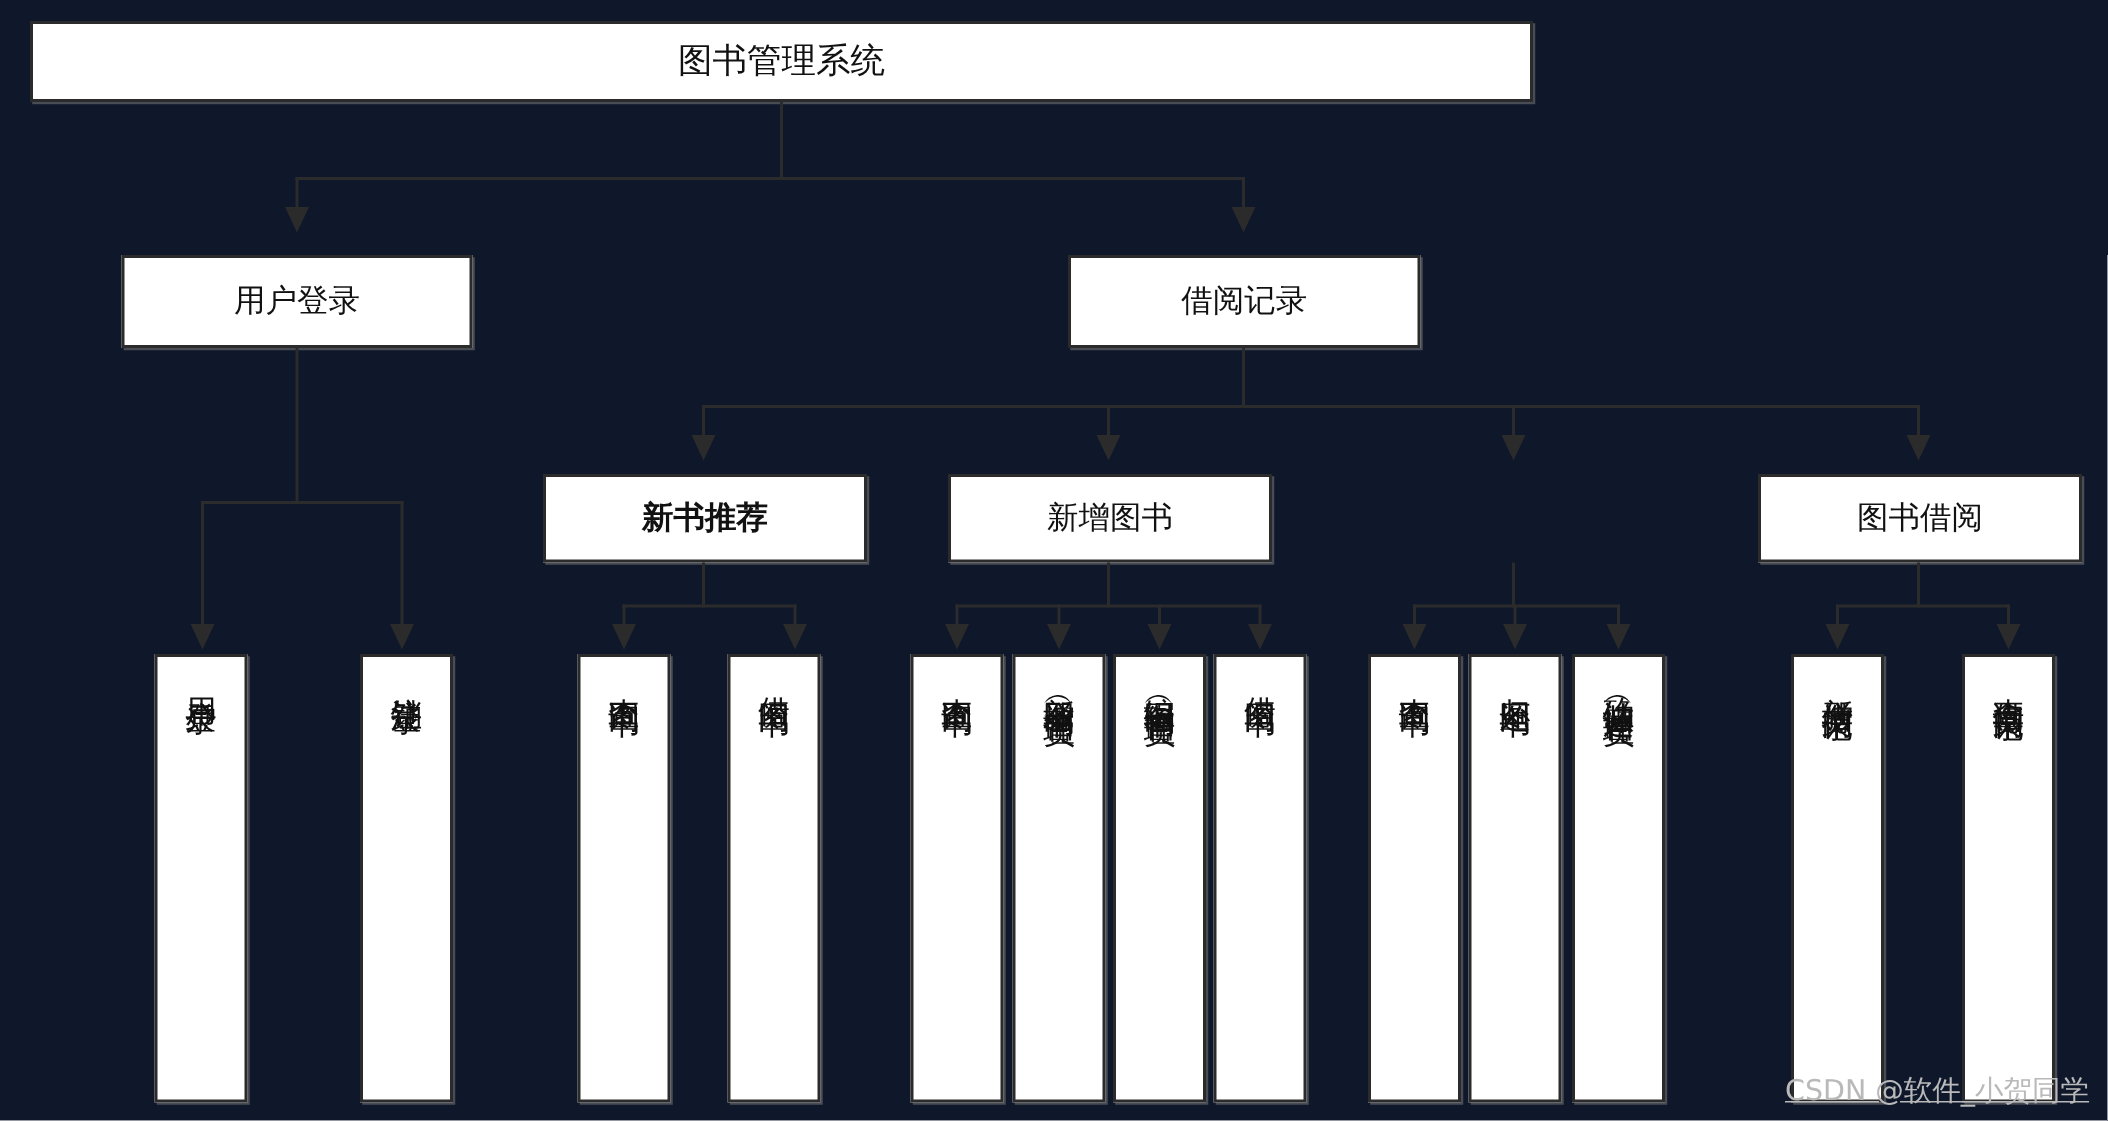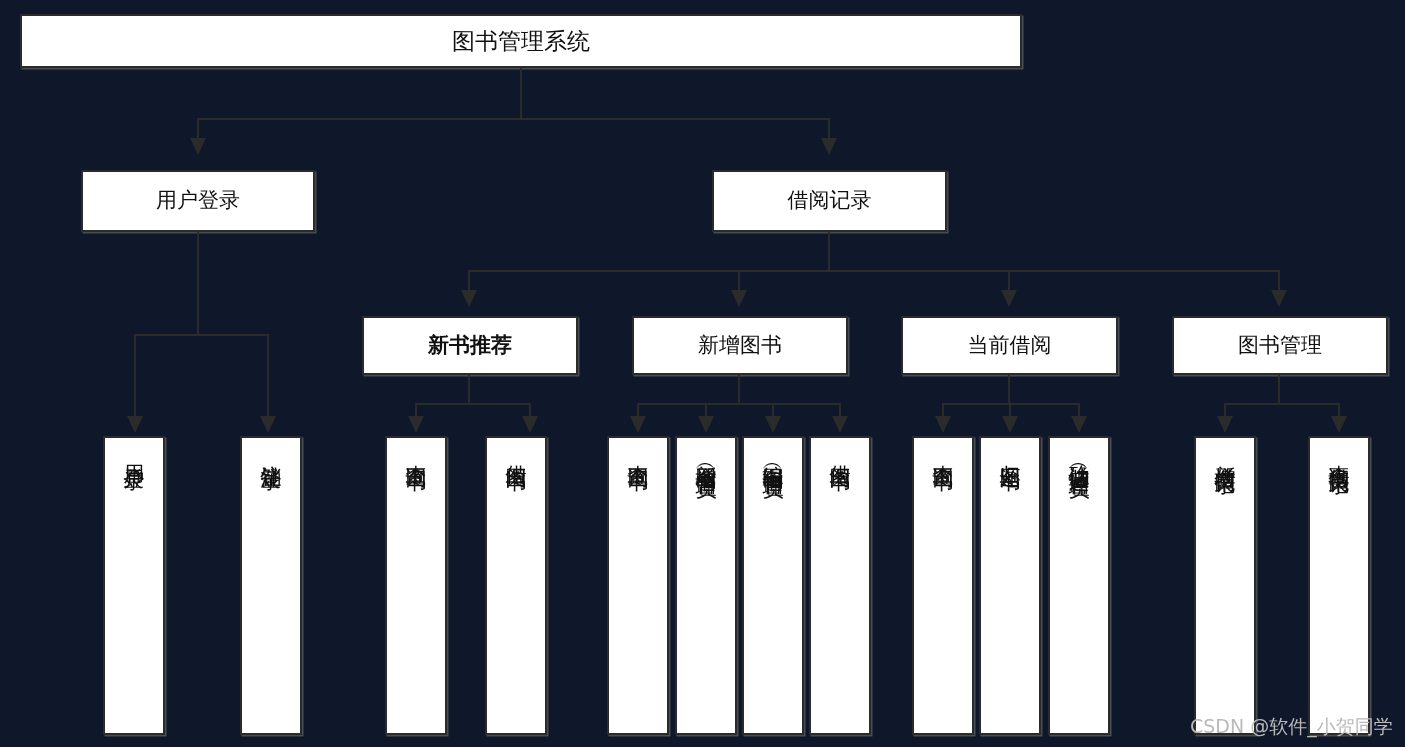--- a/index.html
+++ b/index.html
@@ -120,25 +120,22 @@
   <div class="arrow" style="left:731px;top:290px;"></div>
   <div class="arrow" style="left:1001px;top:290px;"></div>
   <div class="arrow" style="left:1271px;top:290px;"></div>
 
   <div class="node branch" style="left:362px;top:316px;width:216px;height:59px;font-weight:bold;">
     <span class="label">新书推荐</span>
   </div>
   <div class="node branch" style="left:632px;top:316px;width:216px;height:59px;">
     <span class="label">新增图书</span>
   </div>
-  <div class="node branch" style="left:901px;top:316px;width:217px;height:59px;">
-    <span class="label">当前借阅</span>
-  </div>
   <div class="node branch" style="left:1172px;top:316px;width:216px;height:59px;">
-    <span class="label">图书管理</span>
+    <span class="label">图书借阅</span>
   </div>
 
   <div class="ln v" style="left:468px;top:375px;width:2px;height:30px;"></div>
   <div class="ln h" style="left:415px;top:403px;width:116px;height:2px;"></div>
   <div class="ln v" style="left:415px;top:403px;width:2px;height:15px;"></div>
   <div class="ln v" style="left:529px;top:403px;width:2px;height:15px;"></div>
   <div class="arrow" style="left:408px;top:416px;"></div>
   <div class="arrow" style="left:522px;top:416px;"></div>
 
   <div class="ln v" style="left:738px;top:375px;width:2px;height:30px;"></div>
@@ -205,15 +202,15 @@
     <span class="label">确认归还（管理员）</span>
   </div>
 
   <div class="node leaf" style="left:1194px;top:436px;width:62px;height:299px;">
     <span class="label">新增借阅记录</span>
   </div>
   <div class="node leaf" style="left:1308px;top:436px;width:62px;height:299px;">
     <span class="label">查询借阅记录</span>
   </div>
 
-  <div id="watermark" style="left:1190px;top:714px;">CSDN @软件_小贺同学</div>
+  <div id="watermark" style="left:1190px;top:714px;text-decoration:underline;">CSDN @软件_小贺同学</div>
 
 </div>
 
 </body></html>

